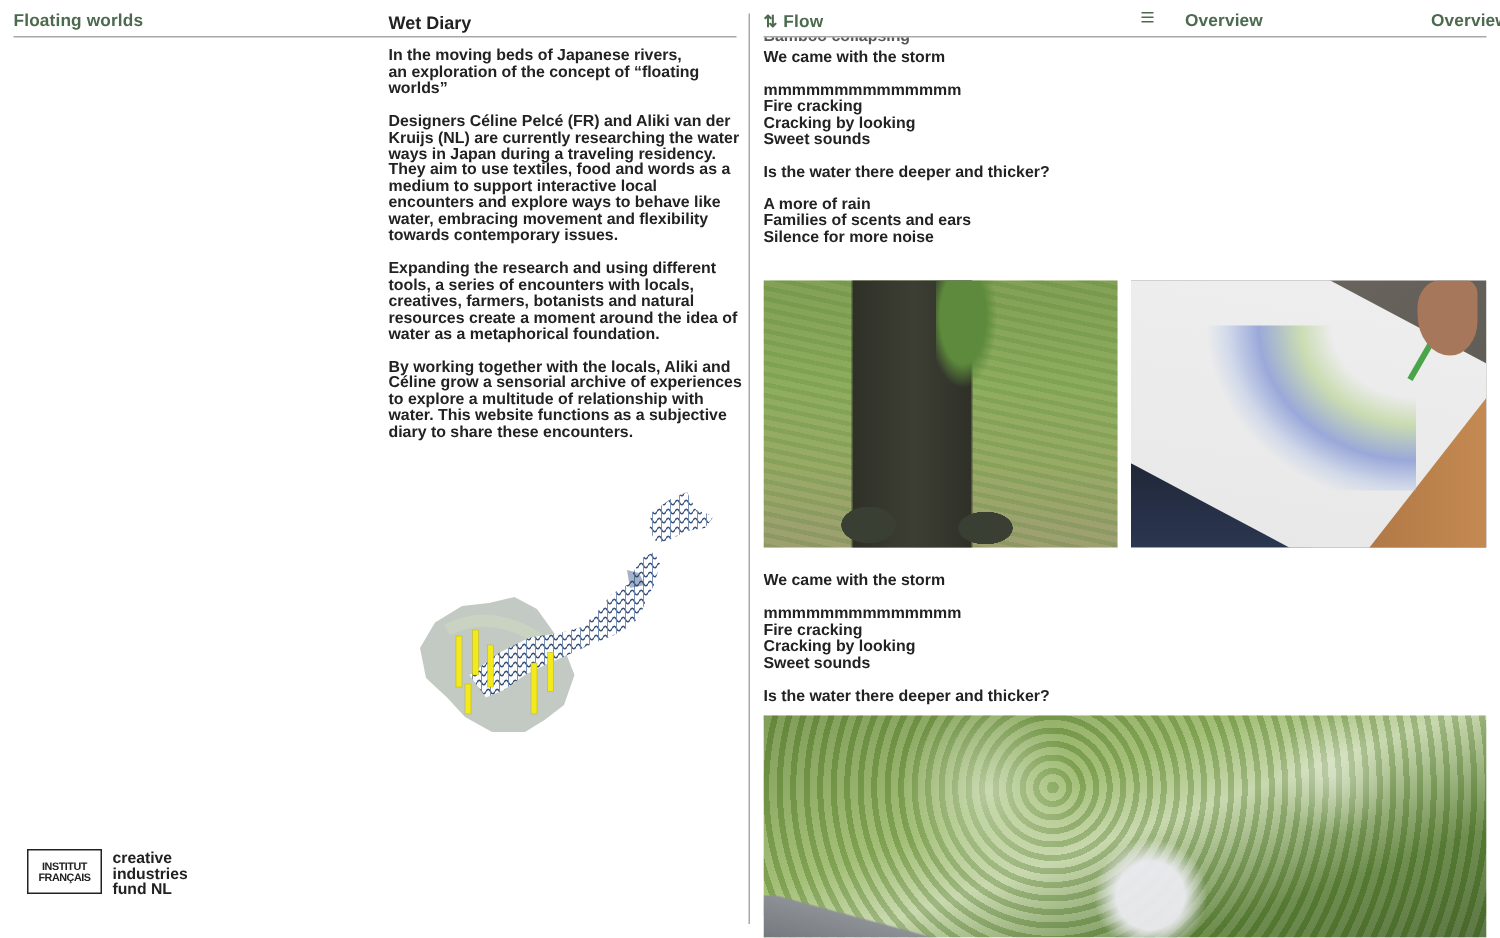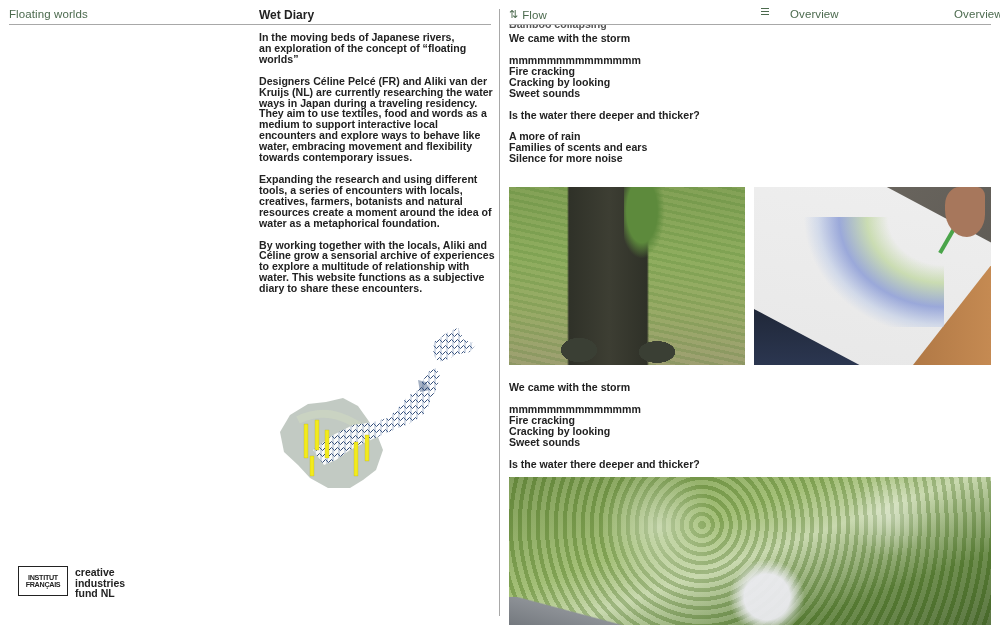--- a/index.html
+++ b/index.html
@@ -1,19 +1,19 @@
 <!DOCTYPE html>
 <html><head>
   <meta charset="utf-8">
   <style>
     * { box-sizing: border-box; margin: 0; padding: 0; }
     html, body { width: 1000px; height: 625px; overflow: hidden; background: #ffffff; }
     body { font-family: "Liberation Sans", sans-serif; color: #1e1e1e; position: relative; }
 
-    .nav-link { color: #4c6a4e; font-size: 11.5px; font-weight: normal; letter-spacing: 0.1px; text-decoration: none; }
+    .nav-link { color: #4c6a4e; font-size: 11.5px; font-weight: bold; letter-spacing: 0.1px; text-decoration: none; }
     .rule { position: absolute; height: 1px; background: #a8a8a8; }
 
     
     #site-title { position: absolute; left: 9px; top: 8px; }
     #diary-title { position: absolute; left: 259px; top: 8px; font-size: 12px; font-weight: bold; color: #222; }
     #rule-left { left: 9px; top: 24px; width: 482px; }
 
     
     #col-divider { position: absolute; left: 499px; top: 9px; width: 1px; height: 607px; background: #a8a8a8; }
 

